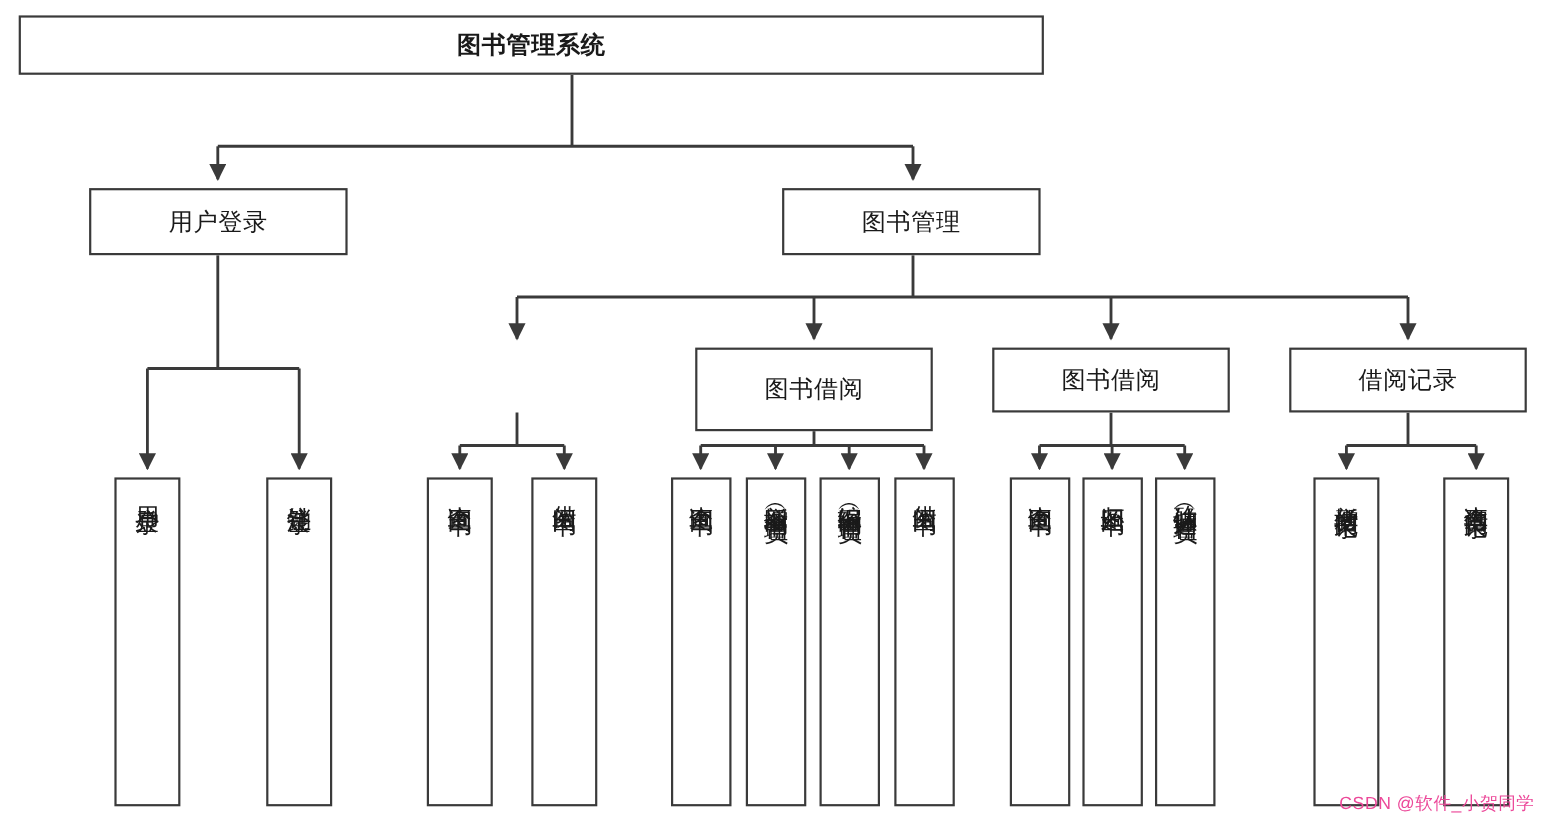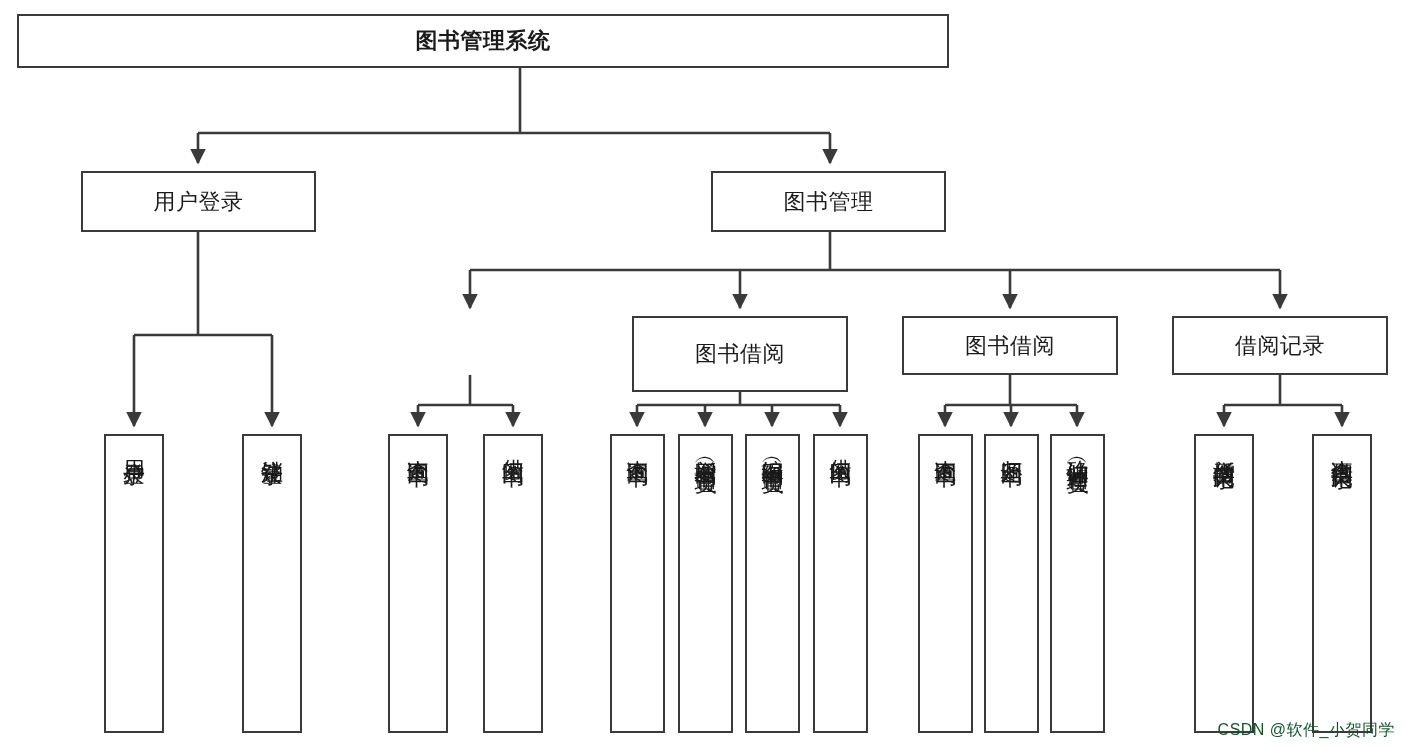--- a/index.html
+++ b/index.html
@@ -56,21 +56,21 @@
     font-size: 22px;
     letter-spacing: 2px;
     line-height: 1.0;
     white-space: nowrap;
   }
   #watermark {
     position: absolute;
     right: 10px;
     bottom: 6px;
     font-size: 16px;
-    color: #14532d;
+    color: #ec4899;
     letter-spacing: 0.5px;
     white-space: nowrap;
     pointer-events: none;
   }
 </style>
 </head>
 <body>
 
 <div id="diagram-root">
 

